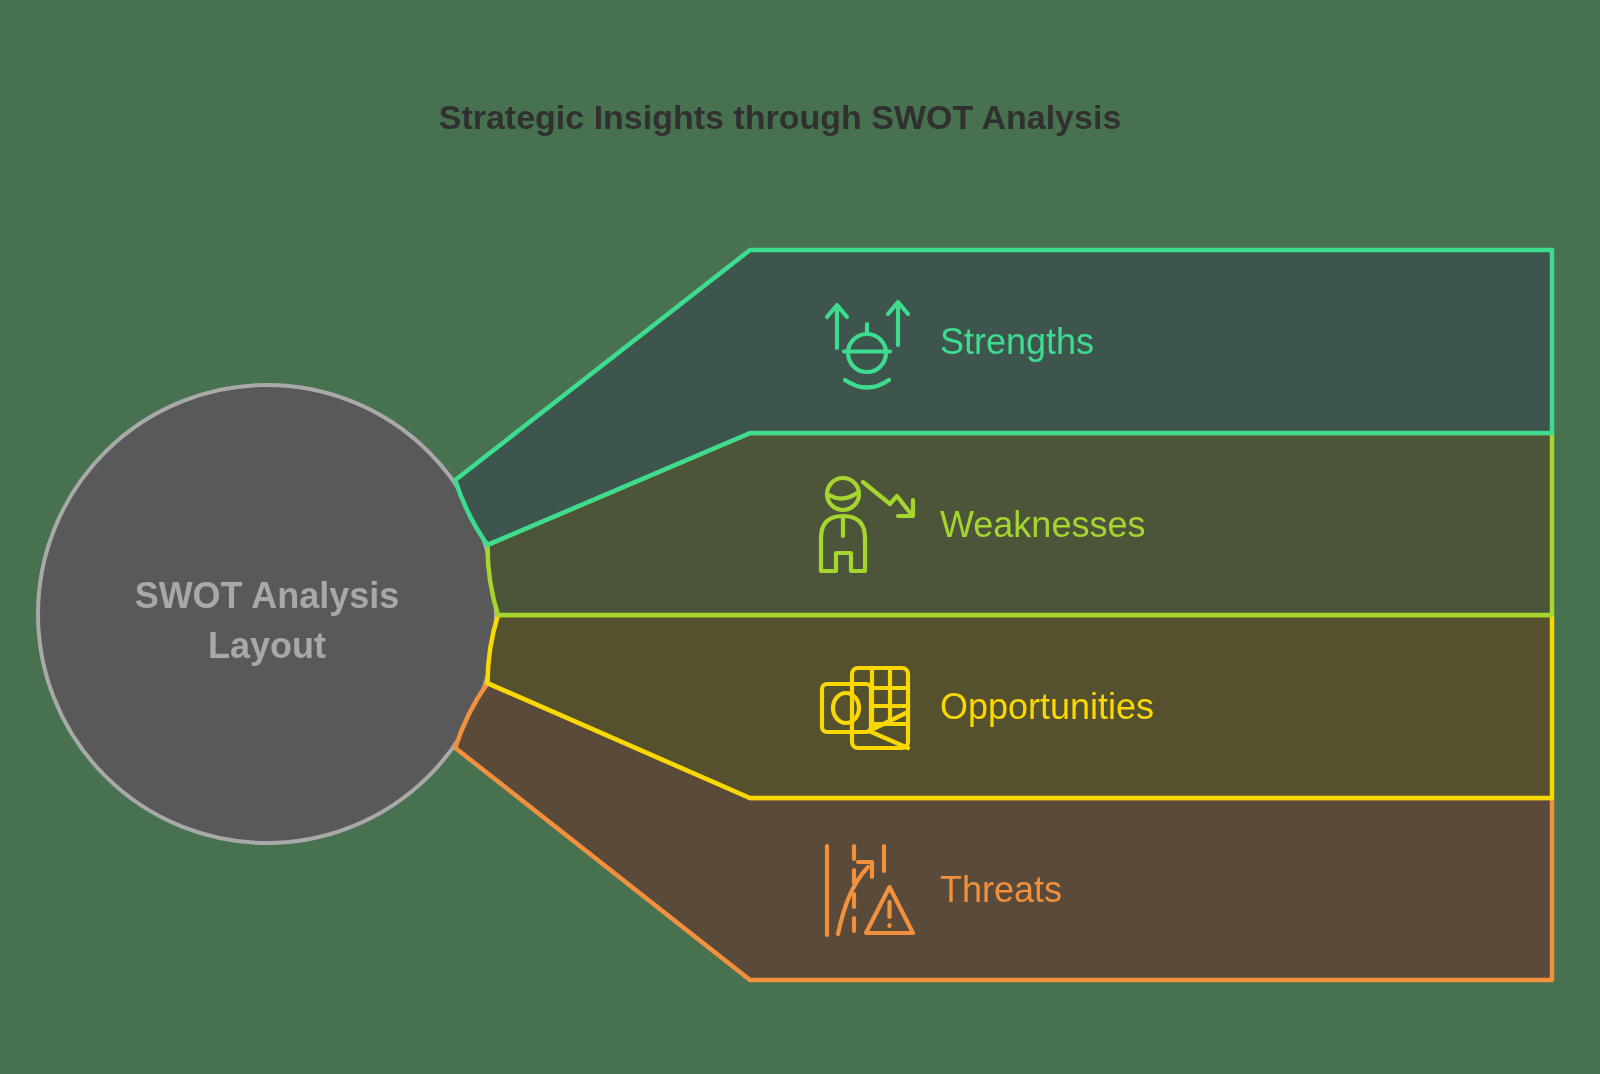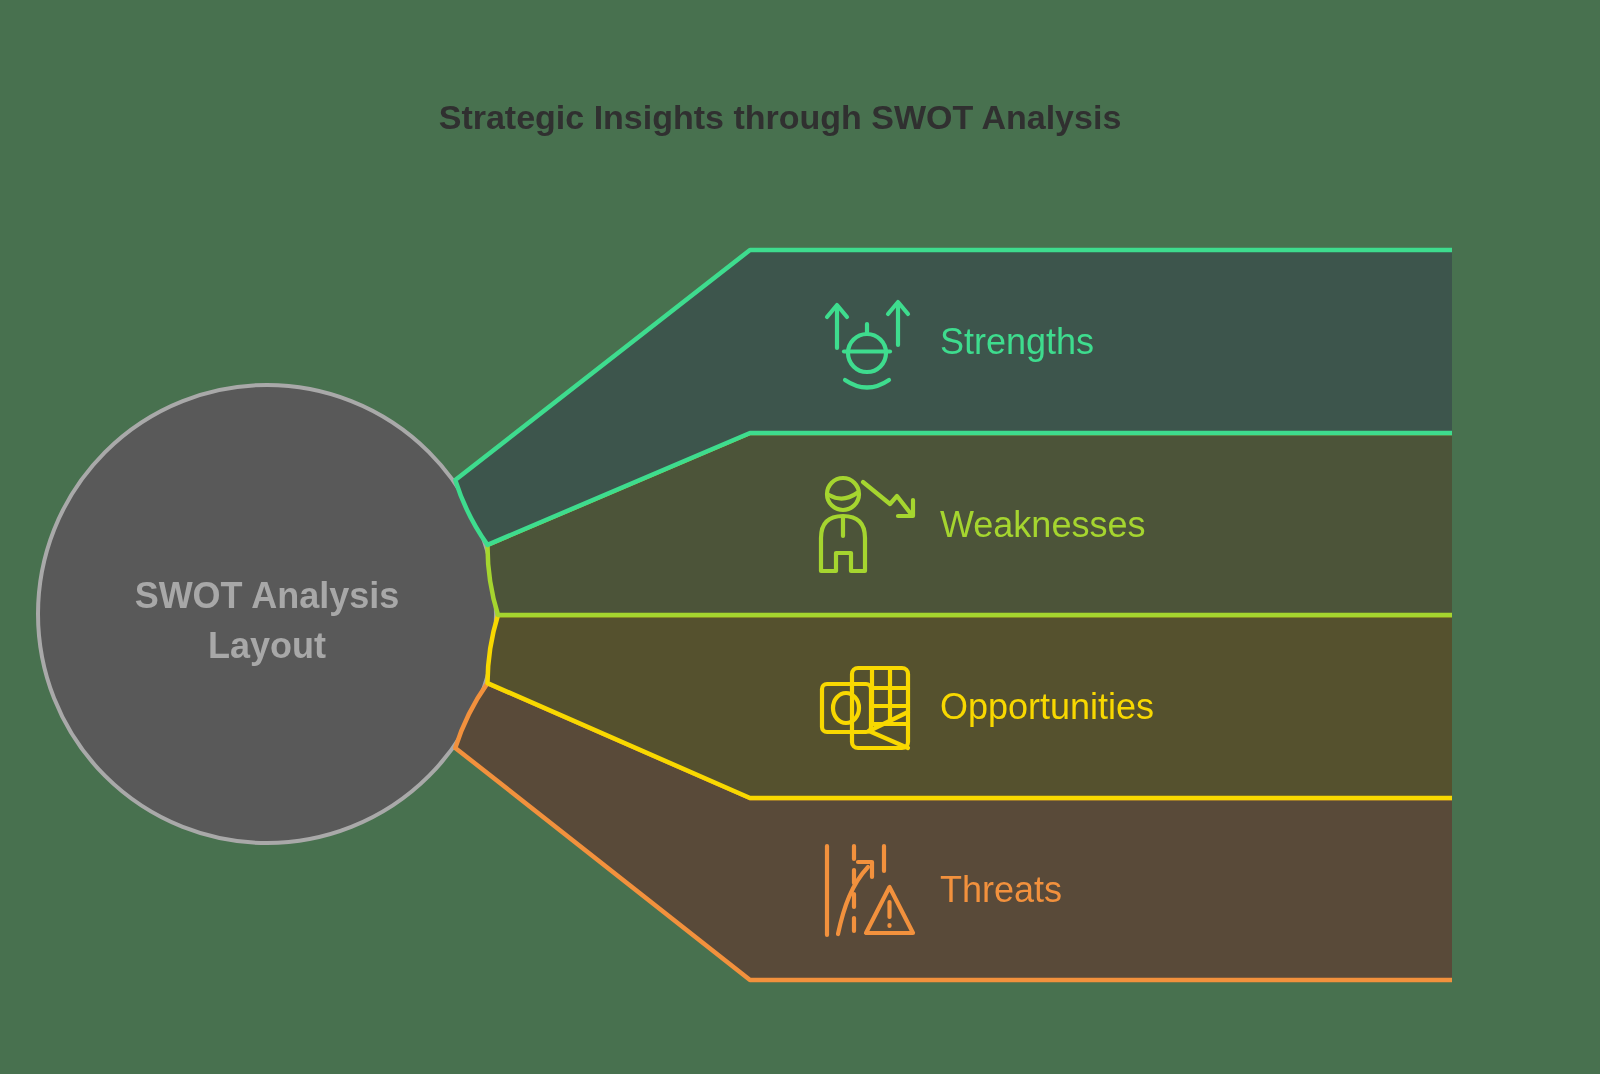--- a/index.html
+++ b/index.html
@@ -1,18 +1,18 @@
 <!DOCTYPE html>
 <html style="--color-background: #48714F; --color-circle_fill: #595959; --color-circle_stroke: #A9A9A9; --color-circle_text: #A8A8A8; --color-title: #303030;"><head>
 <meta charset="utf-8">
 <style>
   html, body { margin: 0; padding: 0; background: #48714F; }
   .canvas {
     position: relative;
-    width: 1452px;
+    width: 1600px;
     height: 1074px;
     background: var(--color-background, #48714F);
     overflow: hidden;
     font-family: "Liberation Sans", sans-serif;
   }
   svg { display: block; }
   .band { stroke-width: 4.5; stroke-linejoin: round; }
   .band-label {
     font-family: "Liberation Sans", sans-serif;
     font-size: 36px;

